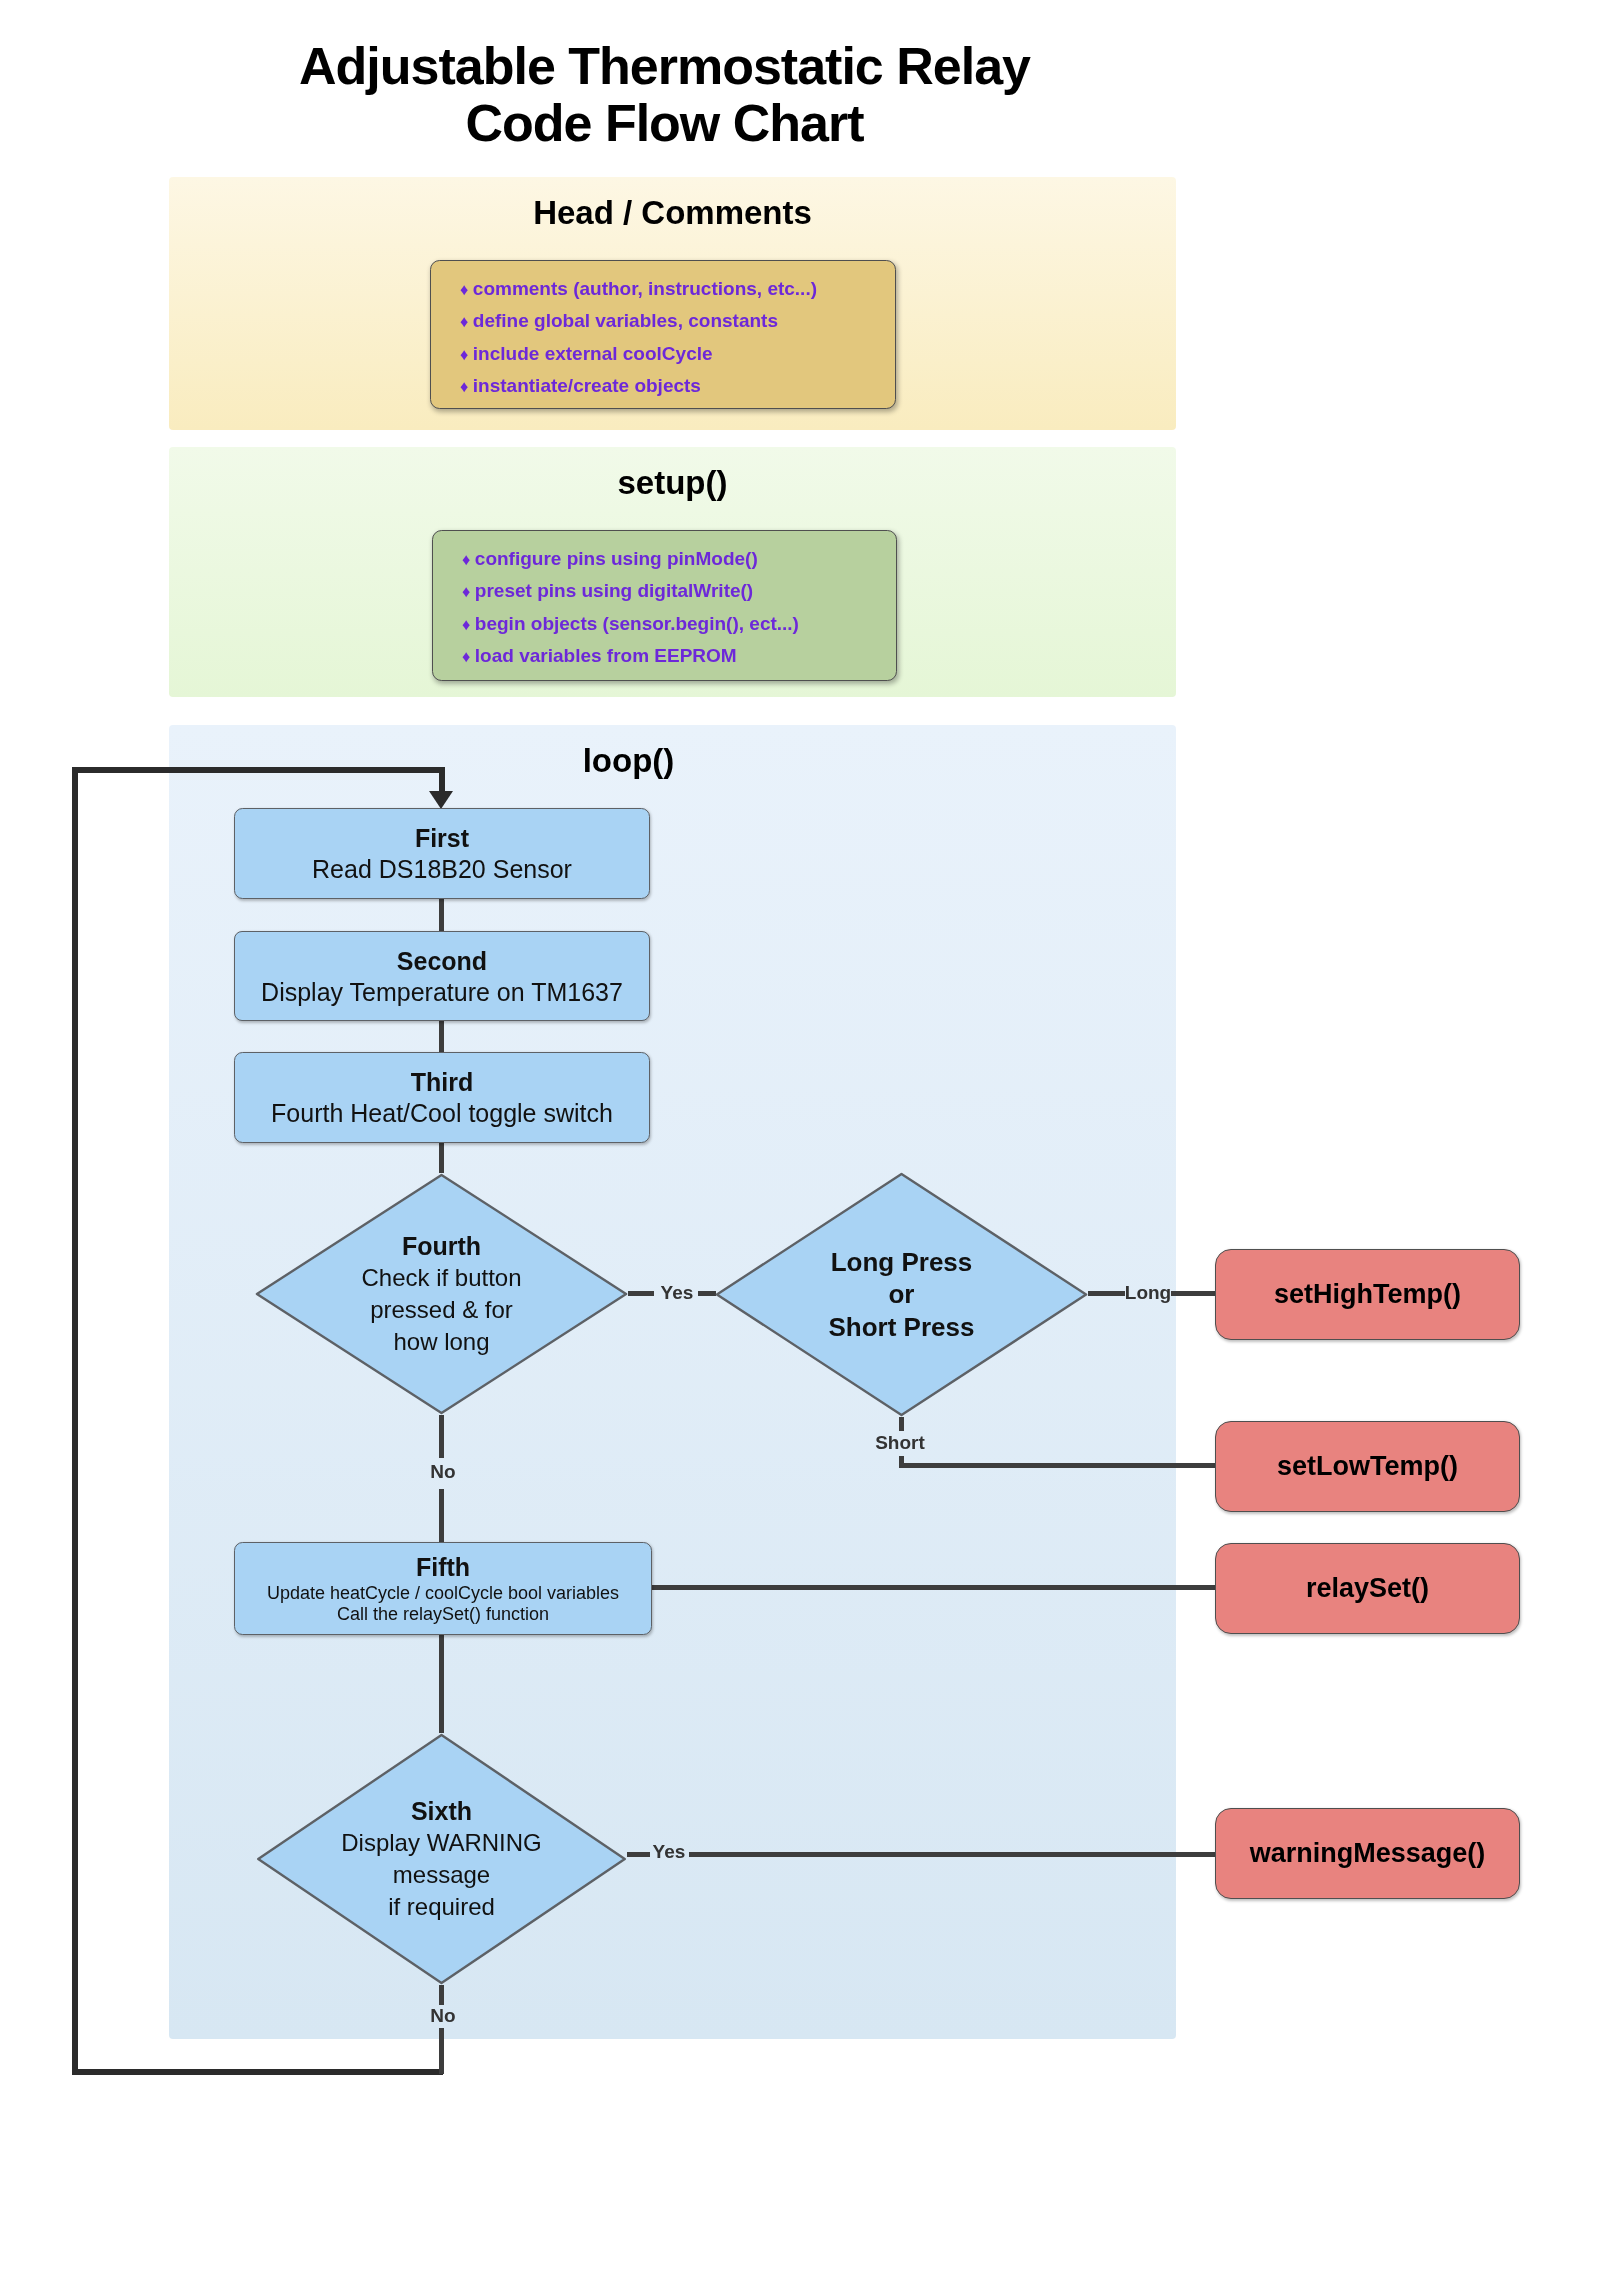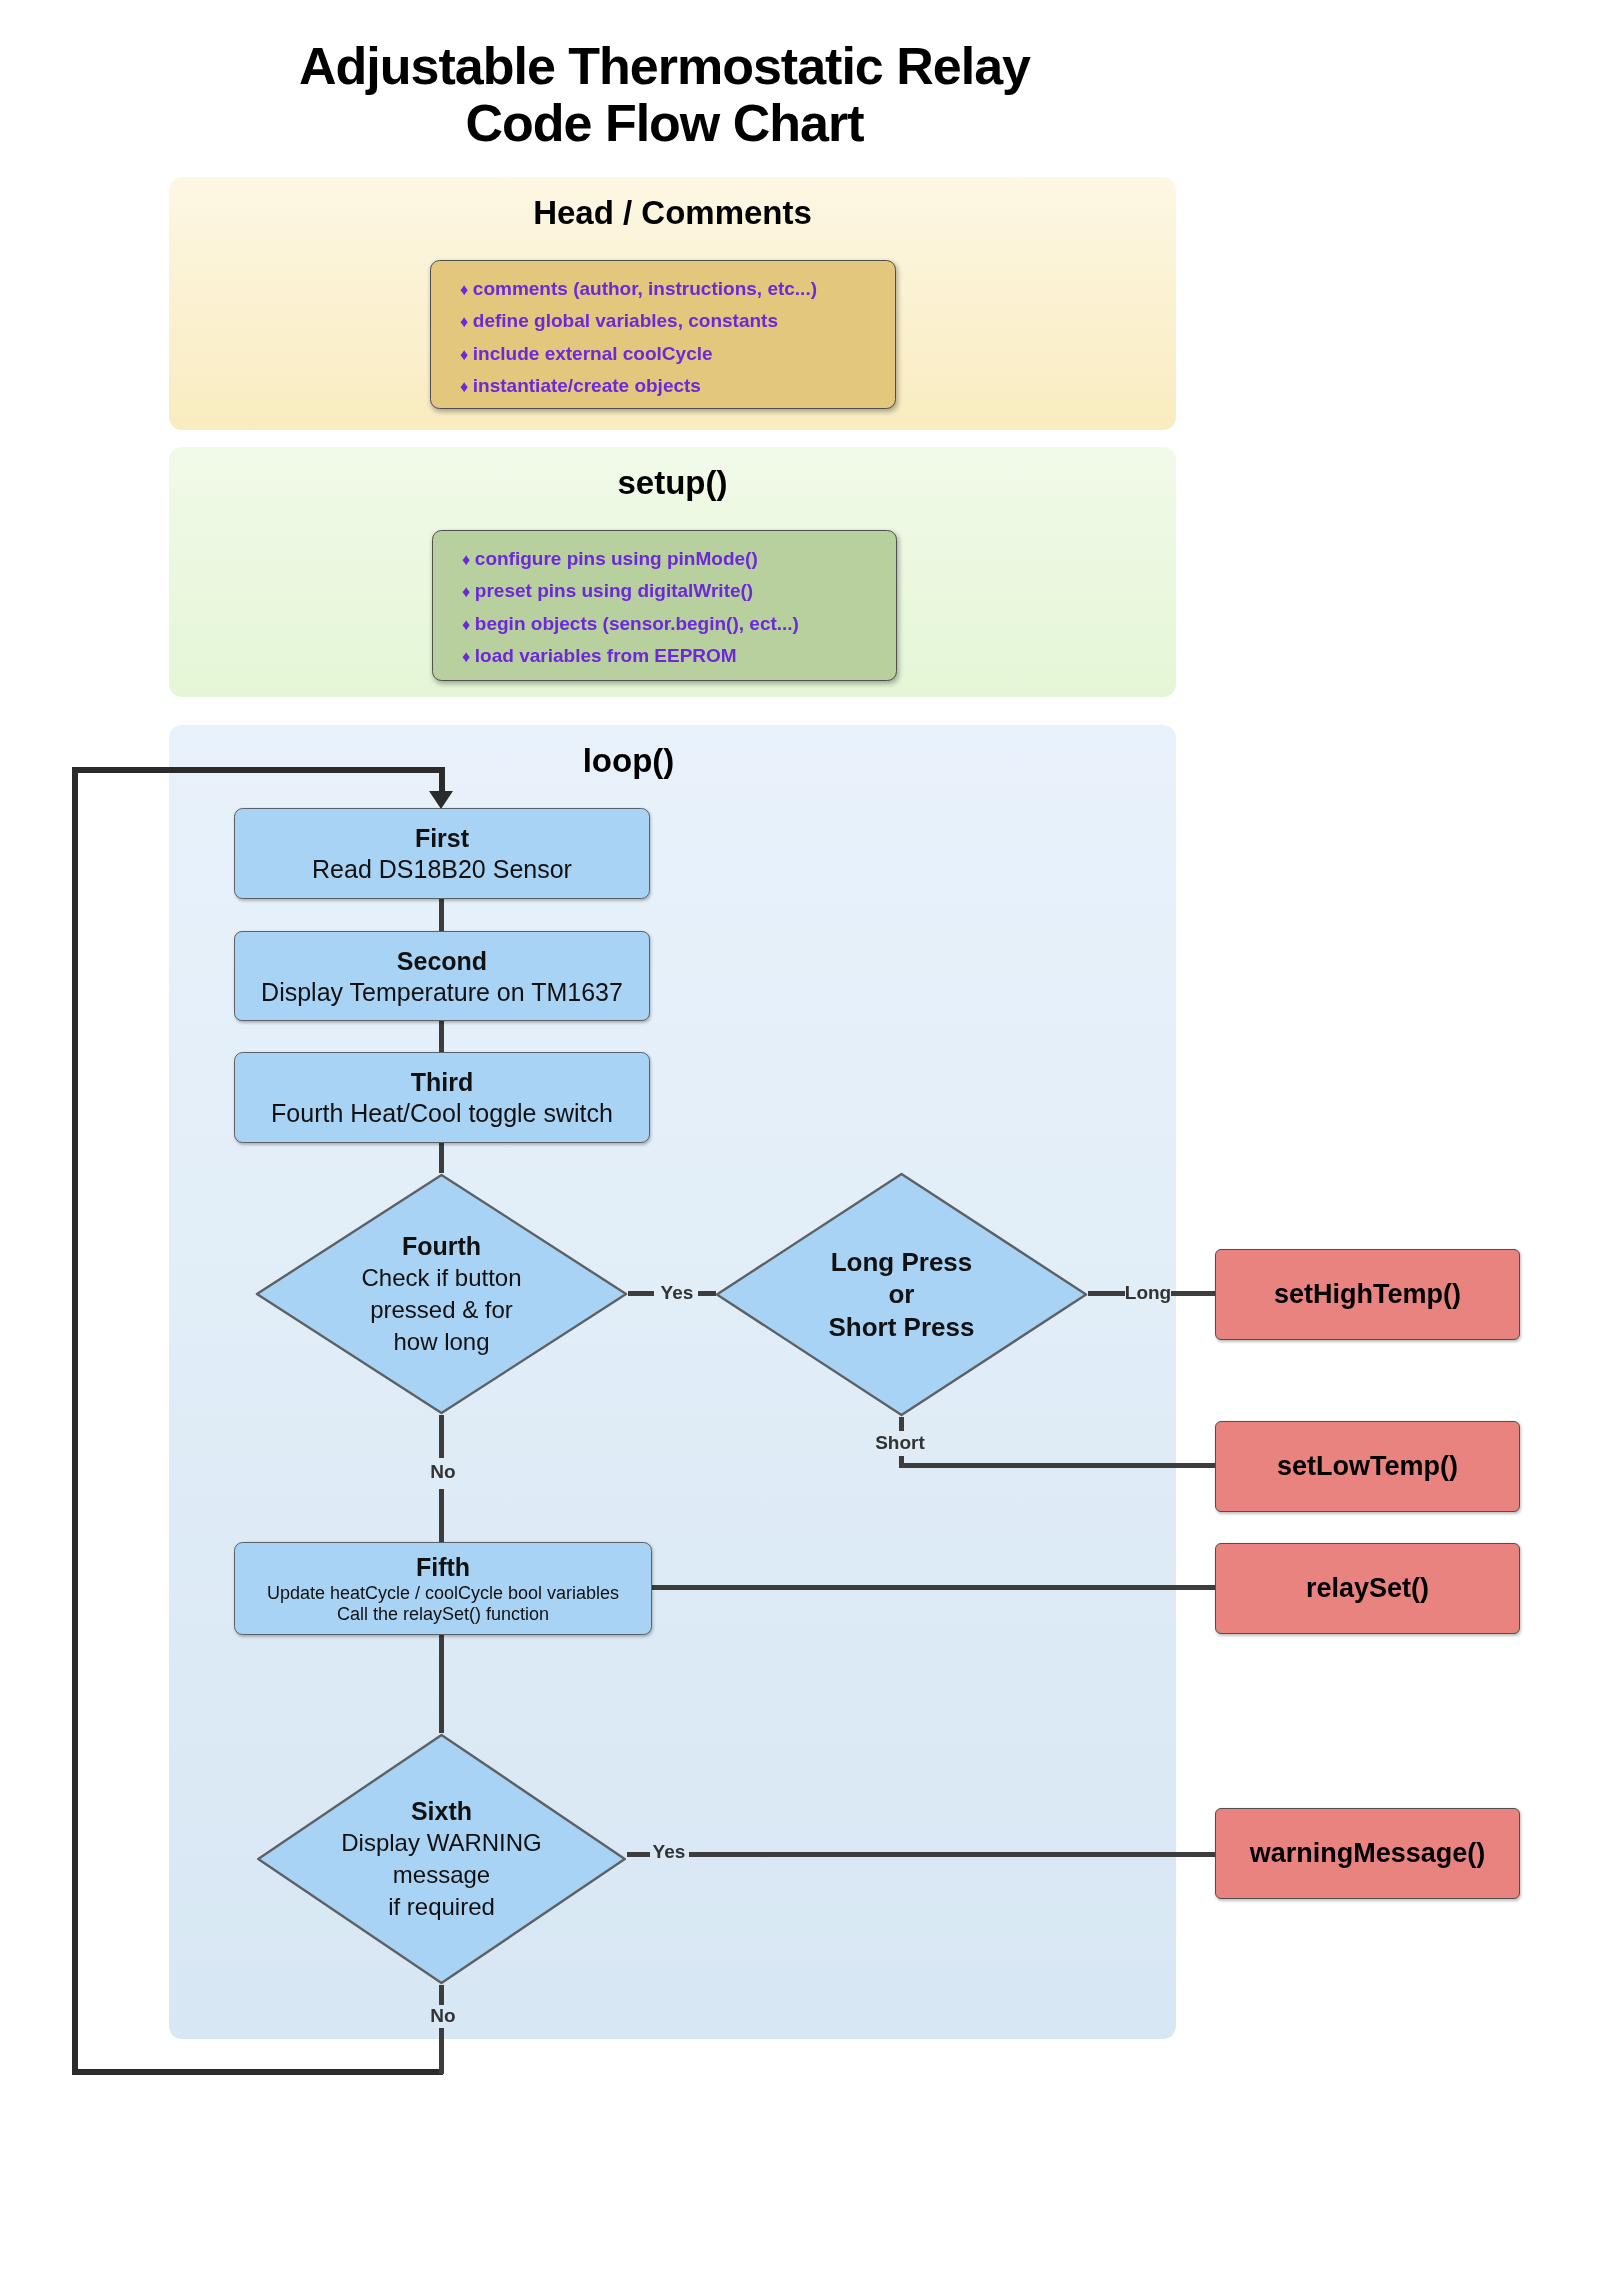--- a/index.html
+++ b/index.html
@@ -5,21 +5,21 @@
   html,body{margin:0;padding:0;background:#ffffff;}
   body{width:1614px;height:2294px;position:relative;overflow:hidden;
        font-family:"Liberation Sans", sans-serif;color:#111;}
   .stage{position:absolute;left:0;top:0;width:1614px;height:2294px;}
 
   
   .main-title{position:absolute;left:0;top:38px;width:1329px;text-align:center;
               font-size:52px;font-weight:bold;line-height:57px;color:#000;letter-spacing:-1px;}
 
   
-  .panel{position:absolute;border-radius:13px;}
+  .panel{position:absolute;border-radius:4px;}
   .panel.head{left:169px;top:177px;width:1007px;height:253px;
               background:linear-gradient(180deg,#fdf7e4 0%,#f9ecbf 100%);}
   .panel.setup{left:169px;top:447px;width:1007px;height:250px;
               background:linear-gradient(180deg,#f1fae9 0%,#e5f6d6 100%);}
   .panel.loop{left:169px;top:725px;width:1007px;height:1314px;
               background:linear-gradient(180deg,#e9f2fb 0%,#d7e7f3 100%);}
   .panel-title{position:absolute;left:0;top:17px;width:100%;text-align:center;
                font-size:33px;font-weight:bold;color:#000;}
   .panel.loop .panel-title{transform:translateX(-44px);}
 
@@ -41,21 +41,21 @@
   .node .n-title{font-size:25px;font-weight:bold;line-height:31px;}
   .node .n-body{font-size:25px;line-height:30px;}
   .node .n-small>div{font-size:18px;line-height:21px;}
   #box-first {left:234px;top:808px;width:416px;height:91px;}
   #box-second{left:234px;top:931px;width:416px;height:90px;border-radius:8px;}
   #box-third {left:234px;top:1052px;width:416px;height:91px;}
   #box-fifth {left:234px;top:1542px;width:418px;height:93px;}
 
   
   .fnode{position:absolute;left:1215px;width:305px;height:91px;box-sizing:border-box;
-         background:#e8837f;border:1.9px solid #4f4f4f;border-radius:6px;
+         background:#e8837f;border:1.9px solid #4f4f4f;border-radius:16px;
          box-shadow:1px 1.9px 2.9px rgba(0,0,0,0.25);
          display:flex;justify-content:center;align-items:center;
          font-size:27px;font-weight:bold;color:#000;}
   #fn-high{top:1249px;} #fn-low{top:1421px;} #fn-relay{top:1543px;} #fn-warn{top:1808px;}
 
   
   .diamond{position:absolute;}
   .diamond svg{position:absolute;left:0;top:0;}
   .d-text{position:absolute;left:0;top:0;width:100%;height:100%;
           display:flex;flex-direction:column;justify-content:center;align-items:center;

